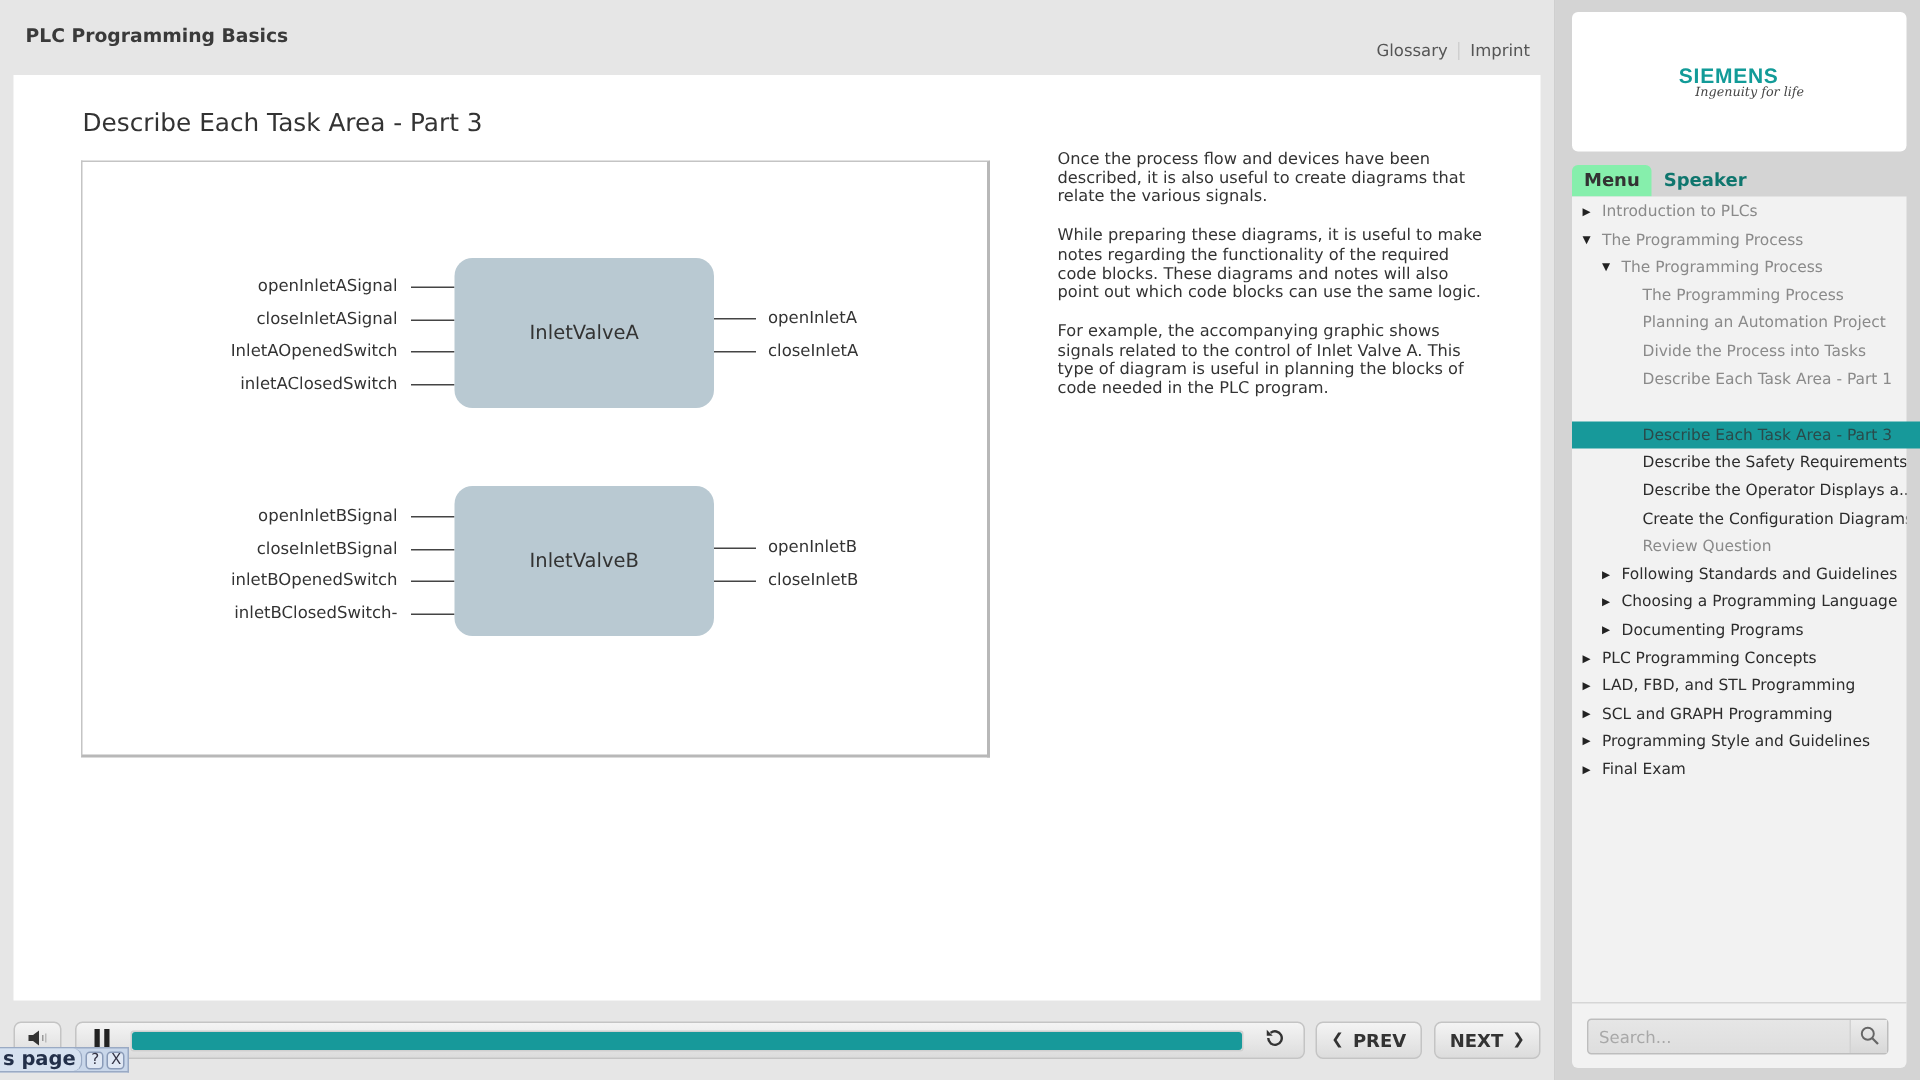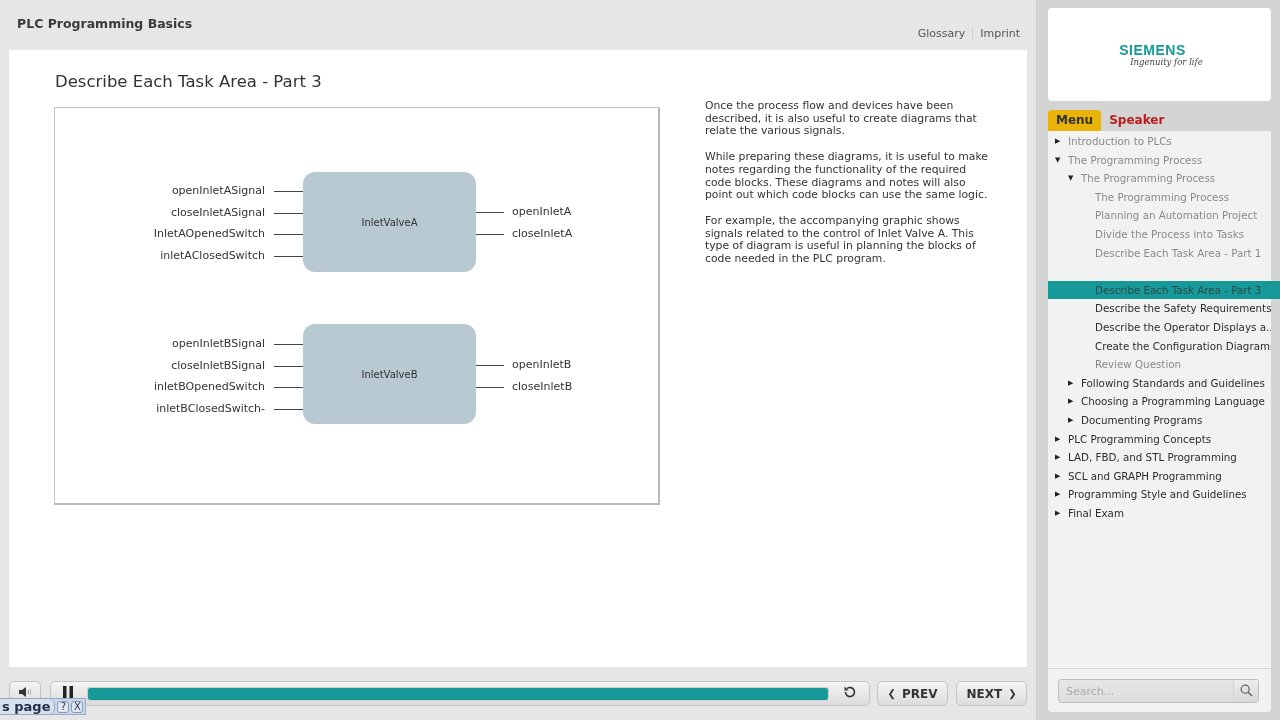--- a/index.html
+++ b/index.html
@@ -39,21 +39,21 @@
     position: absolute; left: 45px; top: 57px; width: 606px; height: 398px;
     border: 1px solid #c4c4c4;
     border-right: 2px solid #b8b8b8;
     border-bottom: 2px solid #b8b8b8;
     background: #fff;
   }
   .block {
     position: absolute; width: 173px; height: 100px;
     background: #b9c9d2; border-radius: 12px;
     display: flex; align-items: center; justify-content: center;
-    font-size: 10px; color: #333;
+    font-size: 13px; color: #333;
   }
   .sig {
     position: absolute; font-size: 11px; color: #333; white-space: nowrap;
   }
   .sig.in { text-align: right; width: 160px; }
   .wire {
     position: absolute; height: 1px; background: #444;
   }
 
   .body-text {
@@ -113,22 +113,22 @@
     font-family: "DejaVu Serif", serif; font-style: italic; font-size: 8.5px; color: #444;
     margin-top: -1px; margin-left: 14px;
   }
   .tabs {
     position: absolute; left: 11px; top: 110px; height: 21px; display: flex;
   }
   .tab {
     font-size: 12px; font-weight: bold; color: #333; padding: 3px 8px 0 8px; cursor: pointer;
     height: 21px;
   }
-  .tab.active { background: #eab308; border-radius: 4px 4px 0 0; }
-  .tab.inactive { color: #b91c1c; }
+  .tab.active { background: #86efac; border-radius: 4px 4px 0 0; }
+  .tab.inactive { color: #0f766e; }
   .menu-panel {
     position: absolute; left: 11px; top: 131px; width: 223px; height: 581px;
     background: #f2f2f2; border-radius: 0 0 4px 4px;
   }
   .menu-list { position: absolute; left: 0; top: 1px; width: 223px; }
   .mi {
     position: relative; height: 18.6px; font-size: 10.3px; line-height: 18.6px;
     white-space: nowrap; overflow: hidden; cursor: pointer;
   }
   .mi .arr { position: absolute; font-size: 7px; color: #222; top: 0; }

